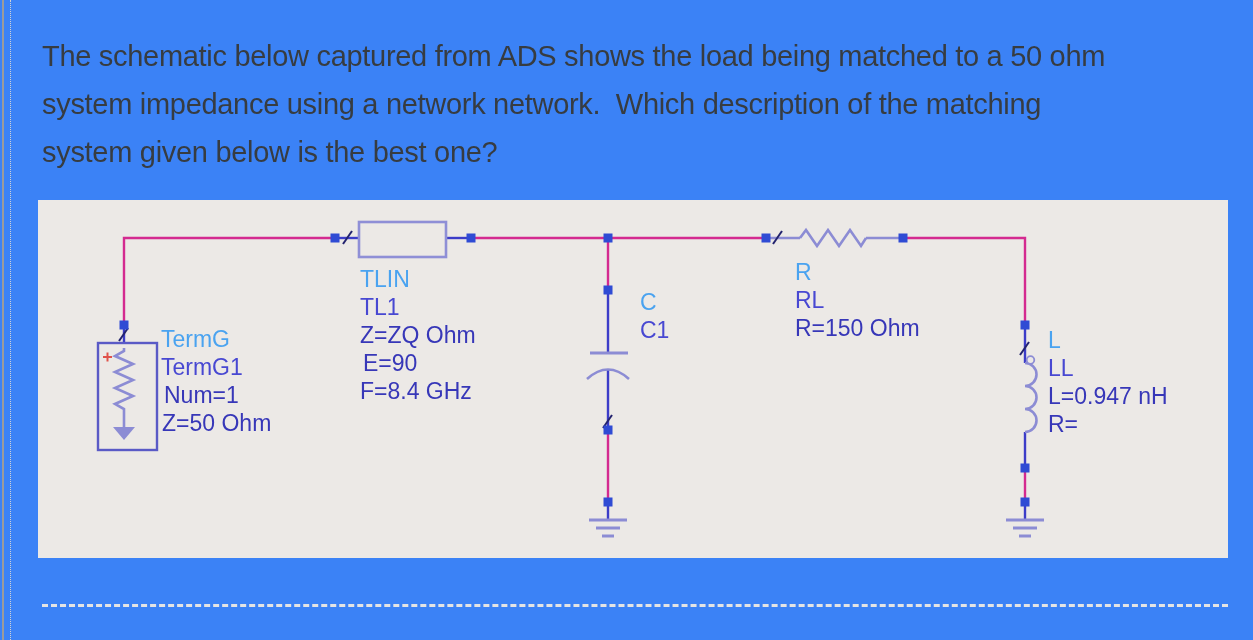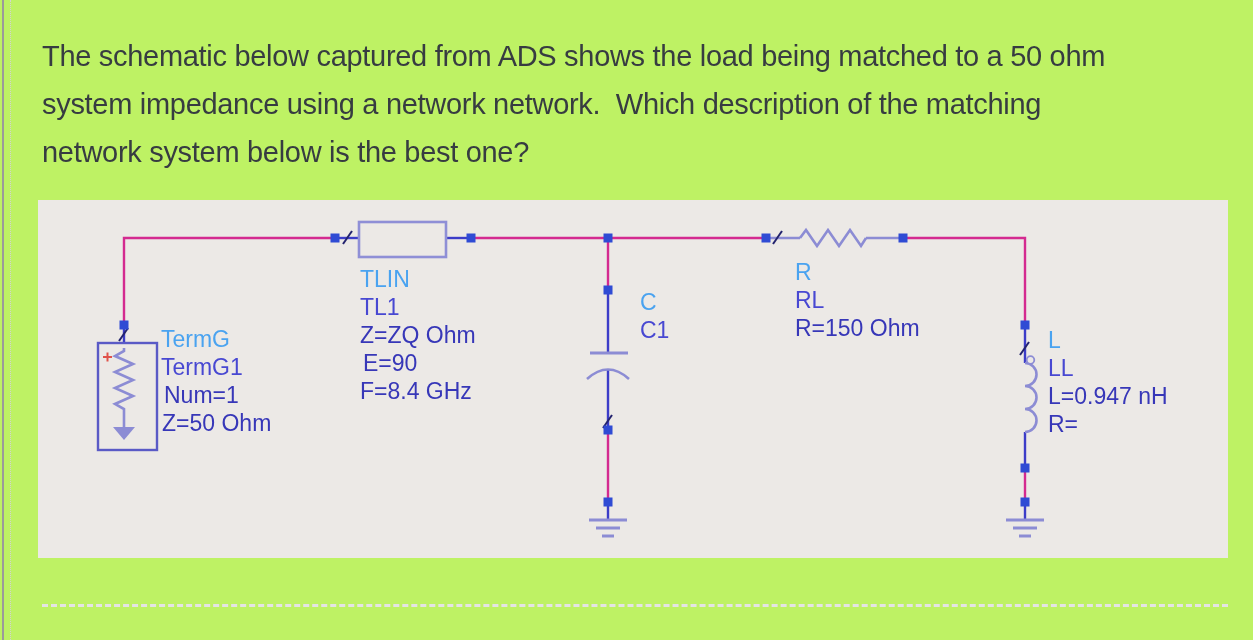--- a/index.html
+++ b/index.html
@@ -1,16 +1,16 @@
 <!DOCTYPE html>
 <html><head>
 <meta charset="utf-8">
 <style>
   html,body{margin:0;padding:0;background:#ffffff;}
-  .page{position:relative;width:1253px;height:640px;background:#bef264;overflow:hidden;
+  .page{position:relative;width:1253px;height:640px;background:#3b82f6;overflow:hidden;
         font-family:"Liberation Sans","DejaVu Sans",sans-serif;}
   .edge-line{position:absolute;left:2px;top:0;width:2px;height:640px;background:#9b9b9b;}
   .edge-dotted{position:absolute;left:10px;top:0;width:0;height:640px;border-left:1px dotted #d2d2d2;}
   .question{position:absolute;left:42px;top:32px;font-size:29px;line-height:48px;
             color:#373c41;letter-spacing:-0.3px;}
   .qline{white-space:pre;}
   .schematic{position:absolute;left:38px;top:200px;width:1190px;height:358px;background:#ece9e6;}
   .schematic svg{display:block;width:1190px;height:358px;}
   .divider{position:absolute;left:42px;top:604px;width:1186px;height:0;border-top:3px dashed #e4e4e4;}
 
@@ -35,21 +35,21 @@
 </head>
 <body>
 
 <div class="page">
   <div class="edge-line"></div>
   <div class="edge-dotted"></div>
 
   <div class="question">
     <div class="qline">The schematic below captured from ADS shows the load being matched to a 50 ohm</div>
     <div class="qline">system impedance using a network network.  Which description of the matching</div>
-    <div class="qline">network system below is the best one?</div>
+    <div class="qline">system given below is the best one?</div>
   </div>
 
   <div class="schematic">
     <svg viewBox="0 0 1190 358">
 
       <path class="wire" d="M86,121 L86,38 L293,38"></path>
       <line class="wire" x1="437" y1="38" x2="724" y2="38"></line>
       <path class="wire" d="M869,38 L987,38 L987,121"></path>
       <line class="wire" x1="570" y1="42" x2="570" y2="86"></line>
       <line class="wire" x1="570" y1="234" x2="570" y2="298"></line>

